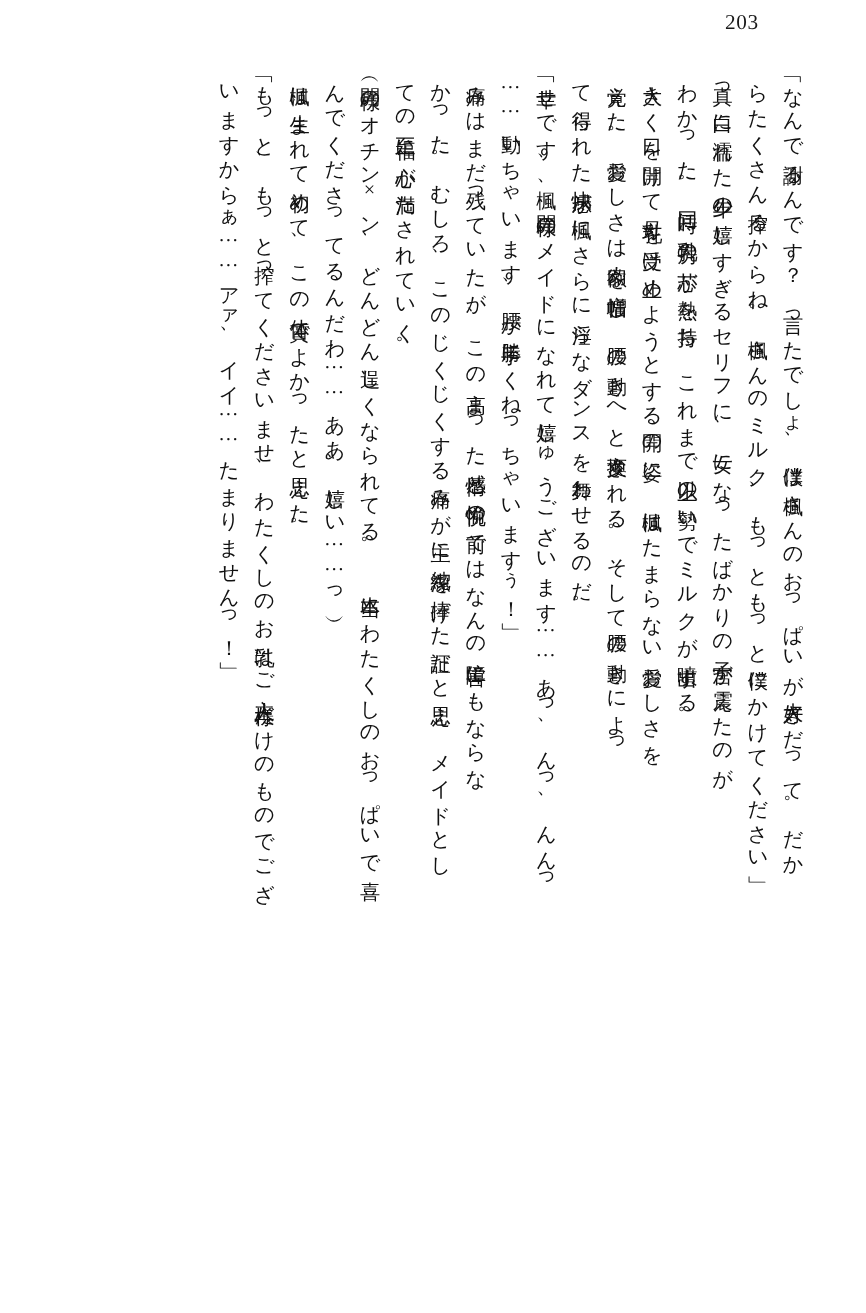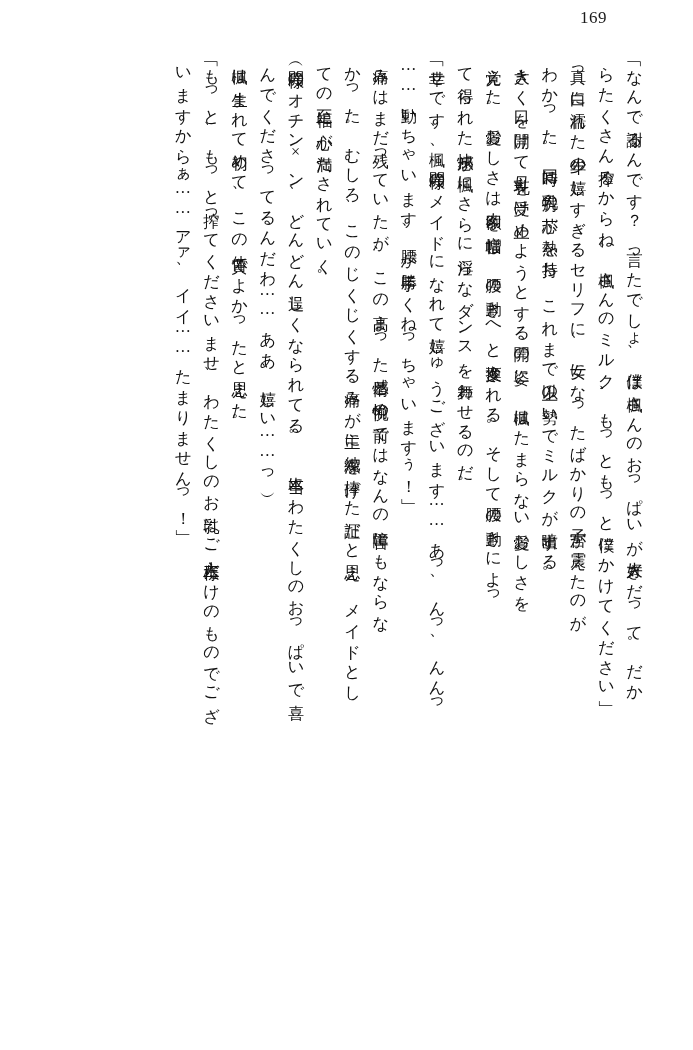--- a/index.html
+++ b/index.html
@@ -65,21 +65,21 @@
   
   .vline {
     -webkit-font-smoothing: antialiased;
   }
 </style>
 </head>
 <body>
 
 <div class="page">
 
-  <div class="page-number">169</div>
+  <div class="page-number">203</div>
 
   <div class="text-block">
     <div class="vline">「なんで謝るんです？　言ったでしょ、僕は楓さんのおっぱいが大好きだって。だか</div>
     <div class="vline">らたくさん搾るからね。楓さんのミルク、もっともっと僕にかけてください」</div>
     <div class="vline">真っ白に濡れた少年の嬉しすぎるセリフに、女になったばかりの子宮が震えたのが</div>
     <div class="vline">わかった。同時に乳房の芯が熱を持ち、これまで以上の勢いでミルクが噴出する。</div>
     <div class="vline">大きく口を開けて母乳を受け止めようとする開の姿に、楓はたまらない愛おしさを</div>
     <div class="vline">覚えた。愛おしさは肉欲を増幅し、腰の動きへと変換される。そして腰の動きによっ</div>
     <div class="vline">て得られた快感が楓にさらに淫らなダンスを舞わせるのだ。</div>
     <div class="vline">「幸せです、楓、開様のメイドになれて嬉しゅうございます……あっ、んっ、んんっ</div>

